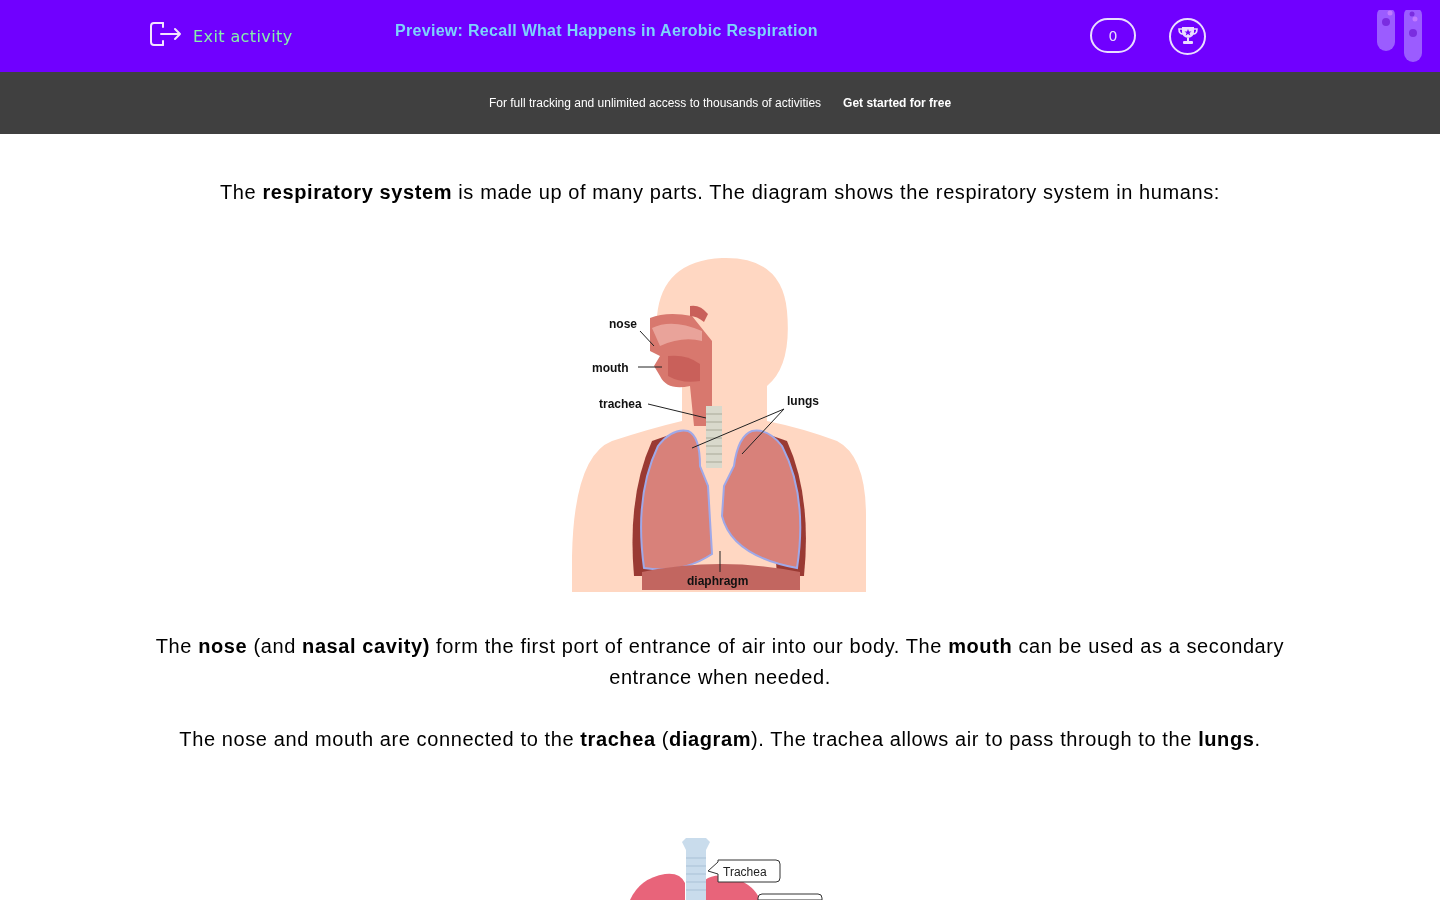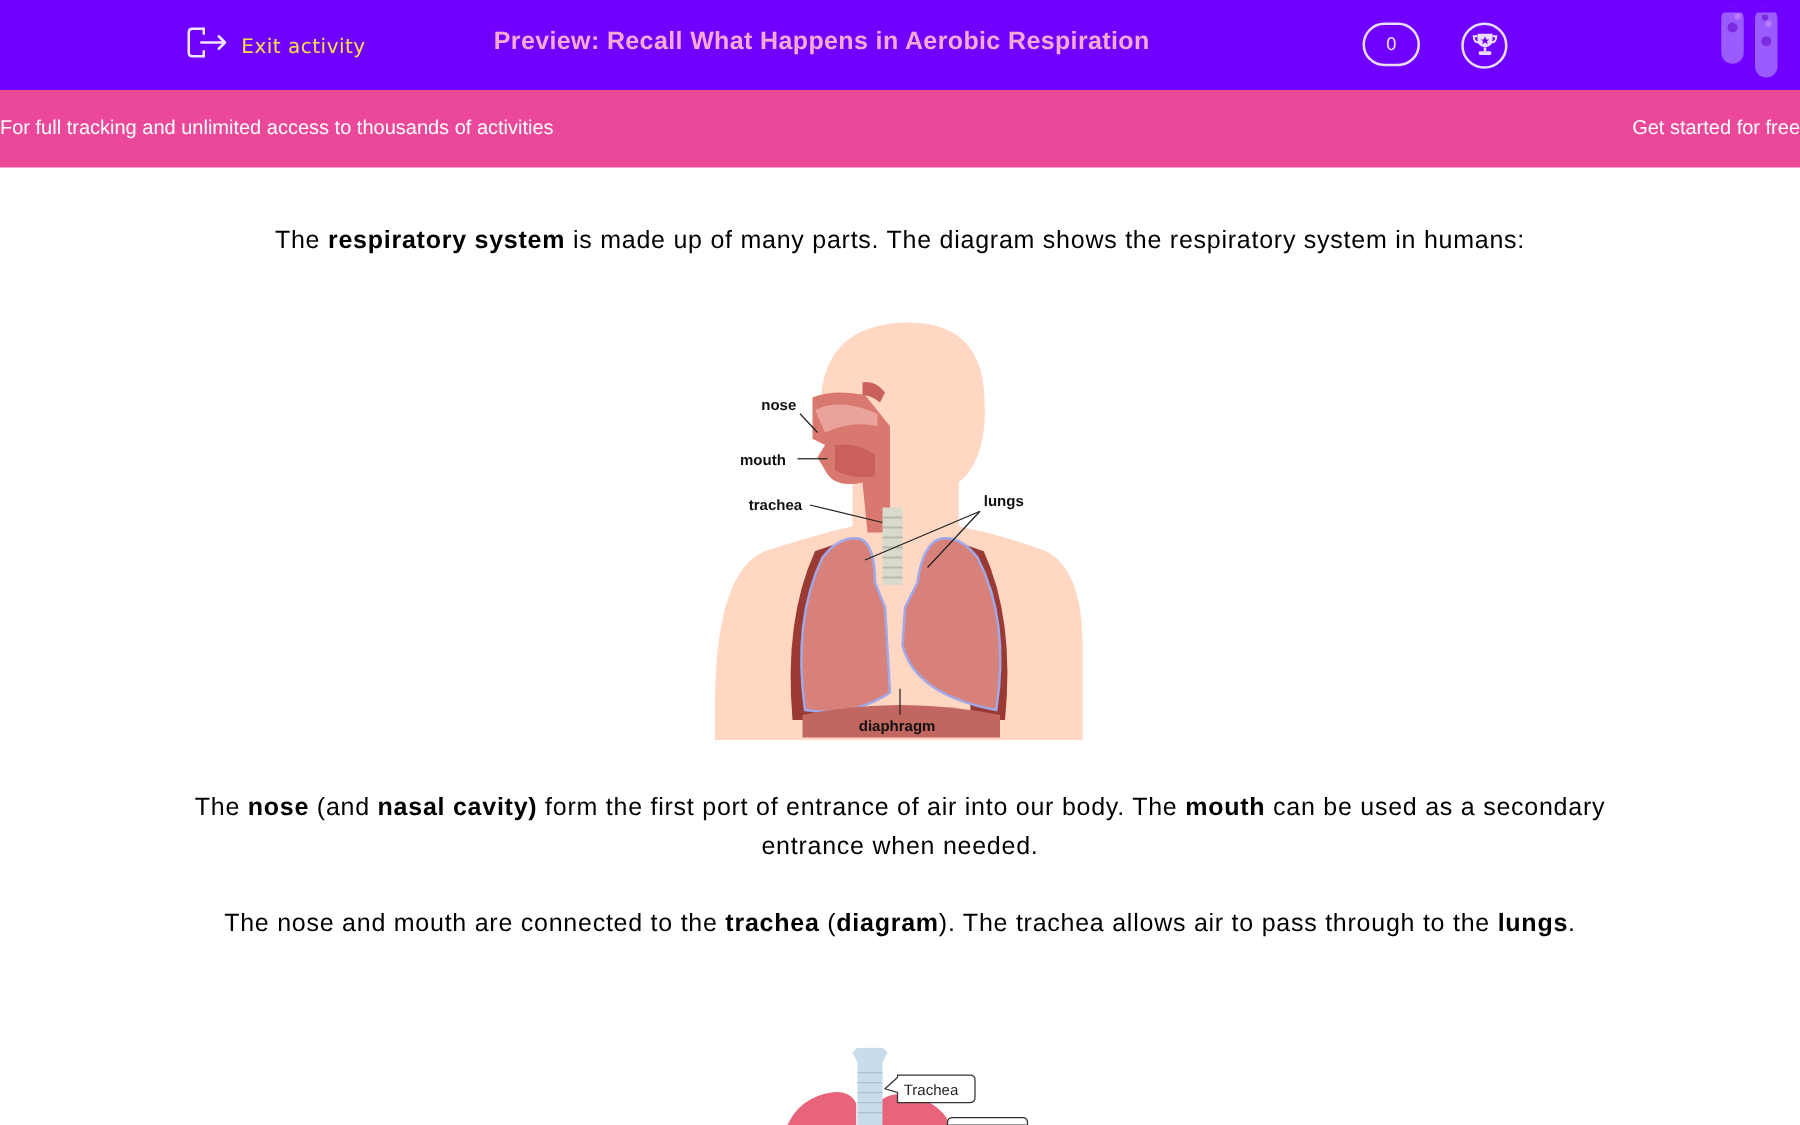--- a/index.html
+++ b/index.html
@@ -9,45 +9,45 @@
   .topbar {
     position: absolute; left: 0; top: 0; width: 1440px; height: 72px;
     background: #7000ff;
   }
   .exit-btn {
     position: absolute; left: 149px; top: 21px; height: 30px;
     display: flex; align-items: center; gap: 10px; cursor: pointer;
     color: #f3e4ff;
   }
   .exit-btn svg { width: 34px; height: 28px; }
-  .exit-label { font-size: 16px; letter-spacing: 0.4px; color: #fde047; }
+  .exit-label { font-size: 16px; letter-spacing: 0.4px; color: #86efac; }
   .title {
     position: absolute; left: 395px; top: 22px;
-    font-size: 20px; font-weight: bold; color: #f9a8d4; letter-spacing: 0.3px;
+    font-size: 16px; font-weight: bold; color: #7dd3fc; letter-spacing: 0.3px;
     font-family: "Liberation Sans", sans-serif;
   }
   .score-pill {
     position: absolute; left: 1090px; top: 18px; width: 46px; height: 35px;
     border: 2px solid #eaddff; border-radius: 18px;
     display: flex; align-items: center; justify-content: center;
     color: #eaddff; font-size: 14px;
   }
   .trophy-btn {
     position: absolute; left: 1169px; top: 18px; width: 37px; height: 37px;
     border: 2px solid #eaddff; border-radius: 50%;
     display: flex; align-items: center; justify-content: center; cursor: pointer;
   }
   .tubes { position: absolute; left: 1376px; top: 6px; width: 48px; height: 58px; }
 
   .banner {
     position: absolute; left: 0; top: 72px; width: 1440px; height: 62px;
-    background: #ec4899; display: flex; align-items: center; justify-content: space-between;
-    font-size: 16px; color: #ffffff; font-family: "Liberation Sans", sans-serif;
+    background: #404040; display: flex; align-items: center; justify-content: center;
+    font-size: 12px; color: #ffffff; font-family: "Liberation Sans", sans-serif;
   }
-  .banner .cta { font-weight: normal; margin-left: 22px; cursor: pointer; }
+  .banner .cta { font-weight: bold; margin-left: 22px; cursor: pointer; }
   .para {
     position: absolute; left: 140px; width: 1160px; text-align: center;
     font-size: 20px; line-height: 31px; letter-spacing: 0.6px; color: #000000;
     font-family: "Liberation Sans", sans-serif;
   }
   .para b { font-weight: bold; }
 
   .diagram1 { position: absolute; left: 572px; top: 256px; width: 296px; height: 336px; }
   .diagram2 { position: absolute; left: 590px; top: 838px; width: 250px; height: 62px; overflow: hidden; }
   .lbl { font-family: "Liberation Sans", sans-serif; font-weight: bold; font-size: 12px; fill: #111; }

